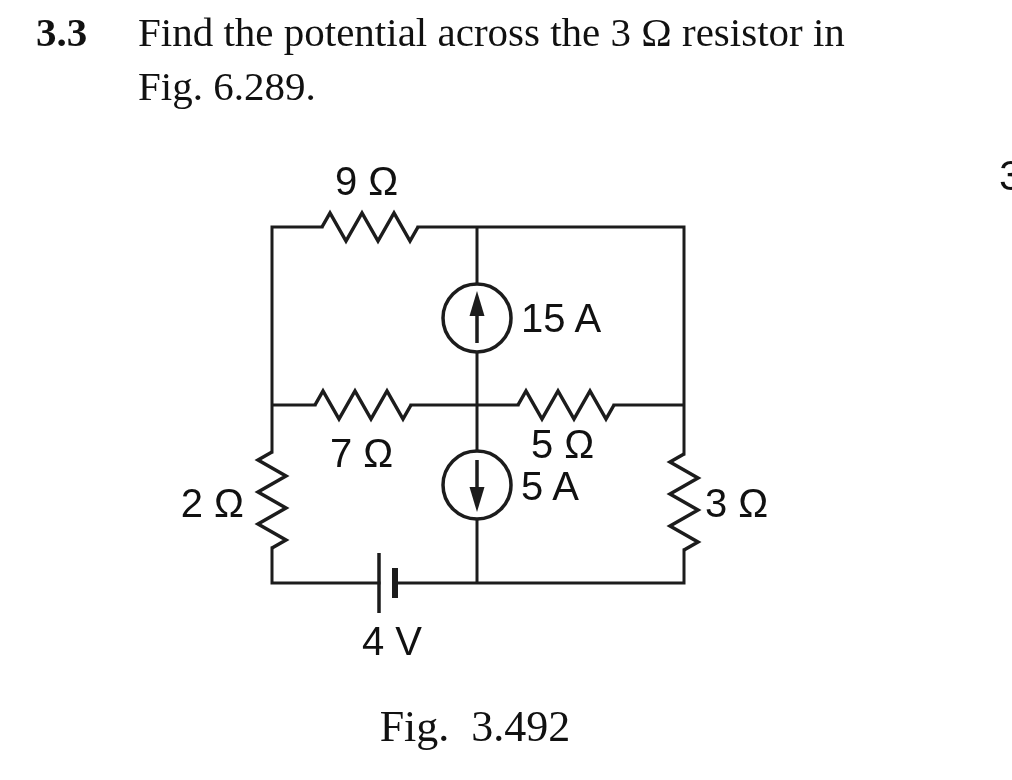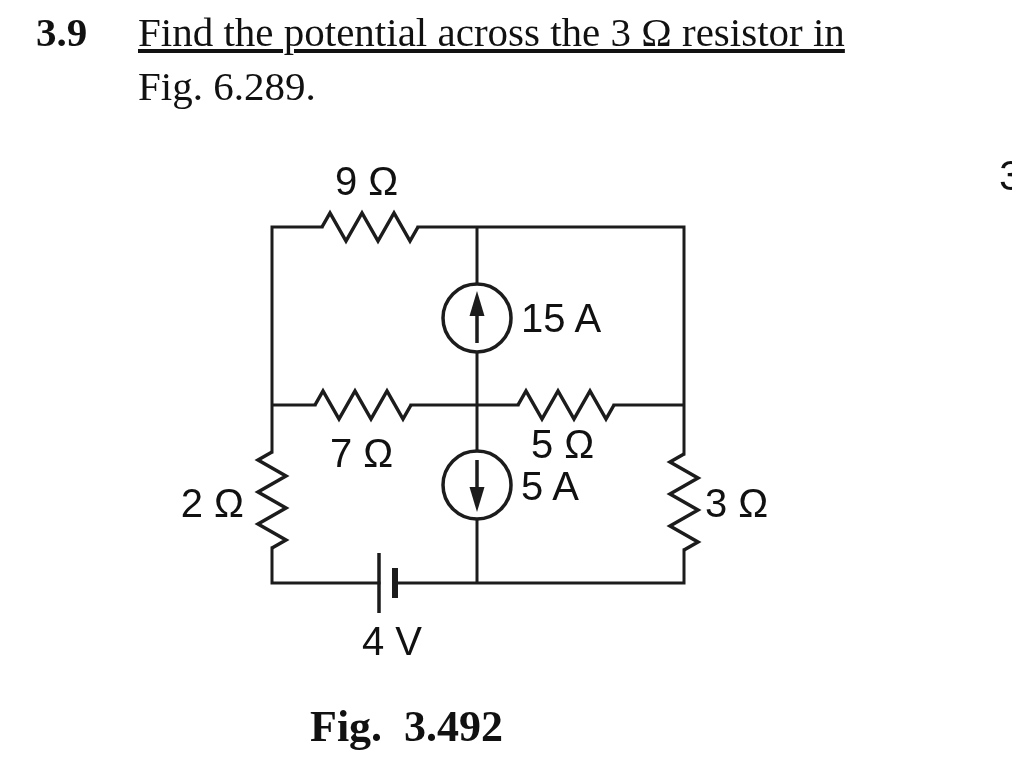--- a/index.html
+++ b/index.html
@@ -25,21 +25,21 @@
     line-height: 1.2;
   }
   .statement-line {
     position: absolute;
     left: 138px;
     font-size: 41px;
     color: #111;
     line-height: 1.2;
     white-space: pre;
   }
-  .statement-line.l1 { top: 8px; text-decoration: underline; }
+  .statement-line.l1 { top: 8px; }
   .statement-line.l2 { top: 62px; }
   
   .circuit-svg {
     position: absolute;
     left: 0;
     top: 0;
   }
   .wire {
     fill: none;
     stroke: #1c1c1c;
@@ -81,39 +81,40 @@
     font-family: "Liberation Sans", sans-serif;
     font-size: 40px;
     fill: #111;
   }
   
   .figure-caption {
     position: absolute;
     left: 310px;
     top: 701px;
     width: 330px;
+    text-align: center;
     font-size: 44px;
-    font-weight: bold;
+    font-weight: normal;
     color: #111;
     white-space: pre;
   }
   
   .edge-fragment {
     position: absolute;
     left: 999px;
     top: 151px;
     font-family: "Liberation Sans", sans-serif;
     font-size: 43px;
     color: #111;
   }
 </style>
 </head>
 <body>
 
-<span class="problem-number">3.9</span>
+<span class="problem-number">3.3</span>
 <span class="statement-line l1">Find the potential across the 3 Ω resistor in</span>
 <span class="statement-line l2">Fig. 6.289.</span>
 
 <svg class="circuit-svg" width="1012" height="780" viewBox="0 0 1012 780" xmlns="http://www.w3.org/2000/svg">
 
   <path class="wire" d="M272 227 H322 M418 227 H684
            M272 227 V452 M272 548 V583
            M684 227 V454 M684 550 V583
            M272 583 H379 M395 583 H684
            M272 405 H315 M411 405 H518 M614 405 H684

